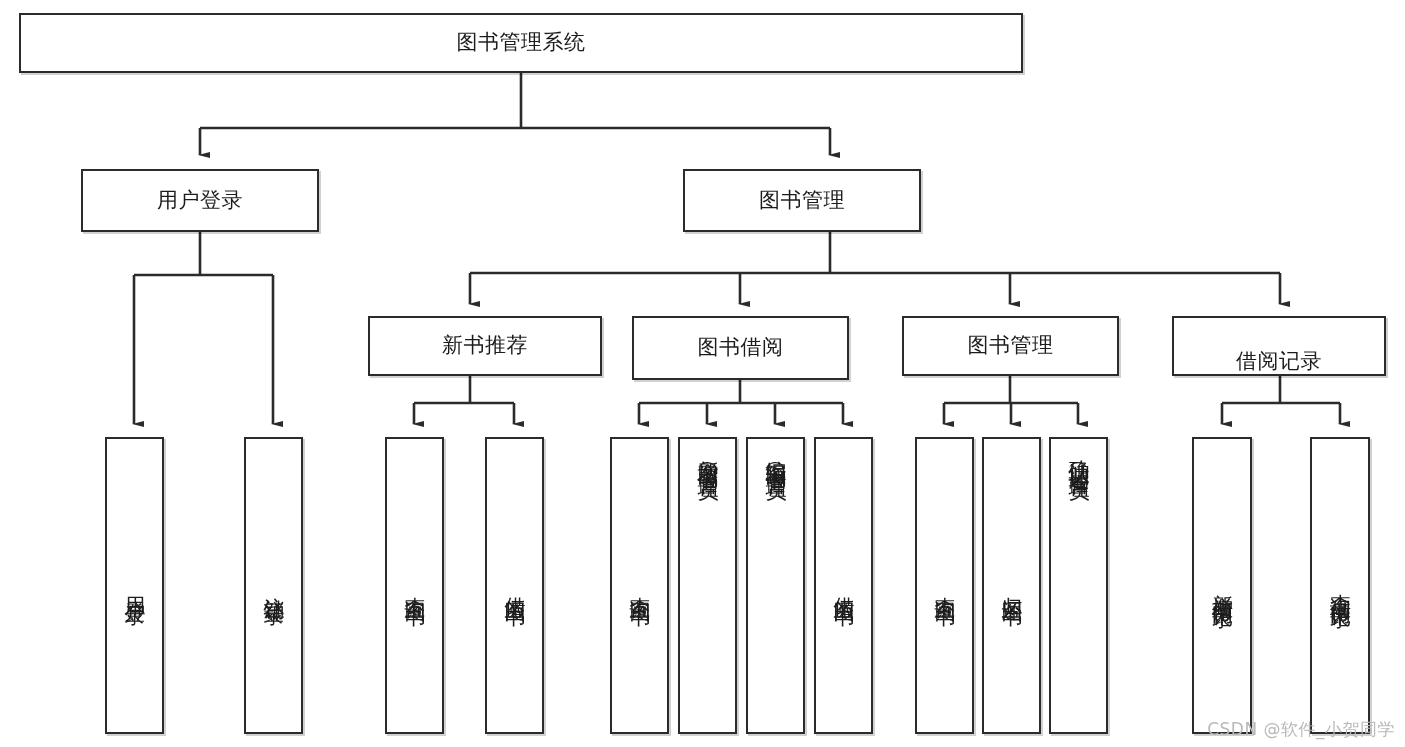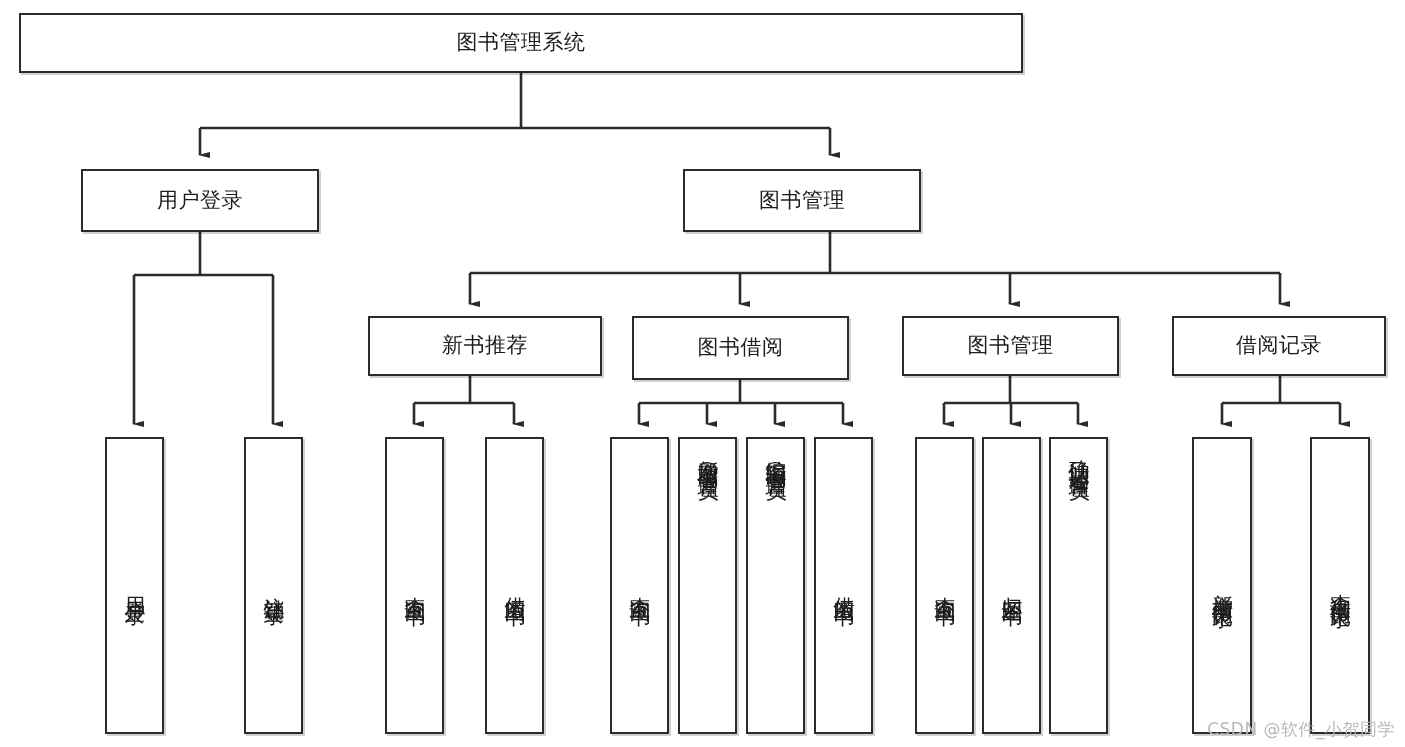--- a/index.html
+++ b/index.html
@@ -141,21 +141,21 @@
 
   <div class="node-box" style="left:368px; top:316px; width:234px; height:60px;">
     <span class="node-label-h">新书推荐</span>
   </div>
   <div class="node-box" style="left:632px; top:316px; width:217px; height:64px;">
     <span class="node-label-h">图书借阅</span>
   </div>
   <div class="node-box" style="left:902px; top:316px; width:217px; height:60px;">
     <span class="node-label-h">图书管理</span>
   </div>
-  <div class="node-box" style="left:1172px; top:316px; width:214px; height:60px;">
+  <div class="node-box" style="left:1172px; top:316px; width:214px; height:60px;align-items:flex-end;">
     <span class="node-label-h">借阅记录</span>
   </div>
 
   <div class="node-box node-leaf center-text" style="left:105px; top:437px; width:59px; height:297px;">
     <span class="node-label-v">用户登录</span>
   </div>
   <div class="node-box node-leaf center-text" style="left:244px; top:437px; width:59px; height:297px;">
     <span class="node-label-v">注销登录</span>
   </div>
 

